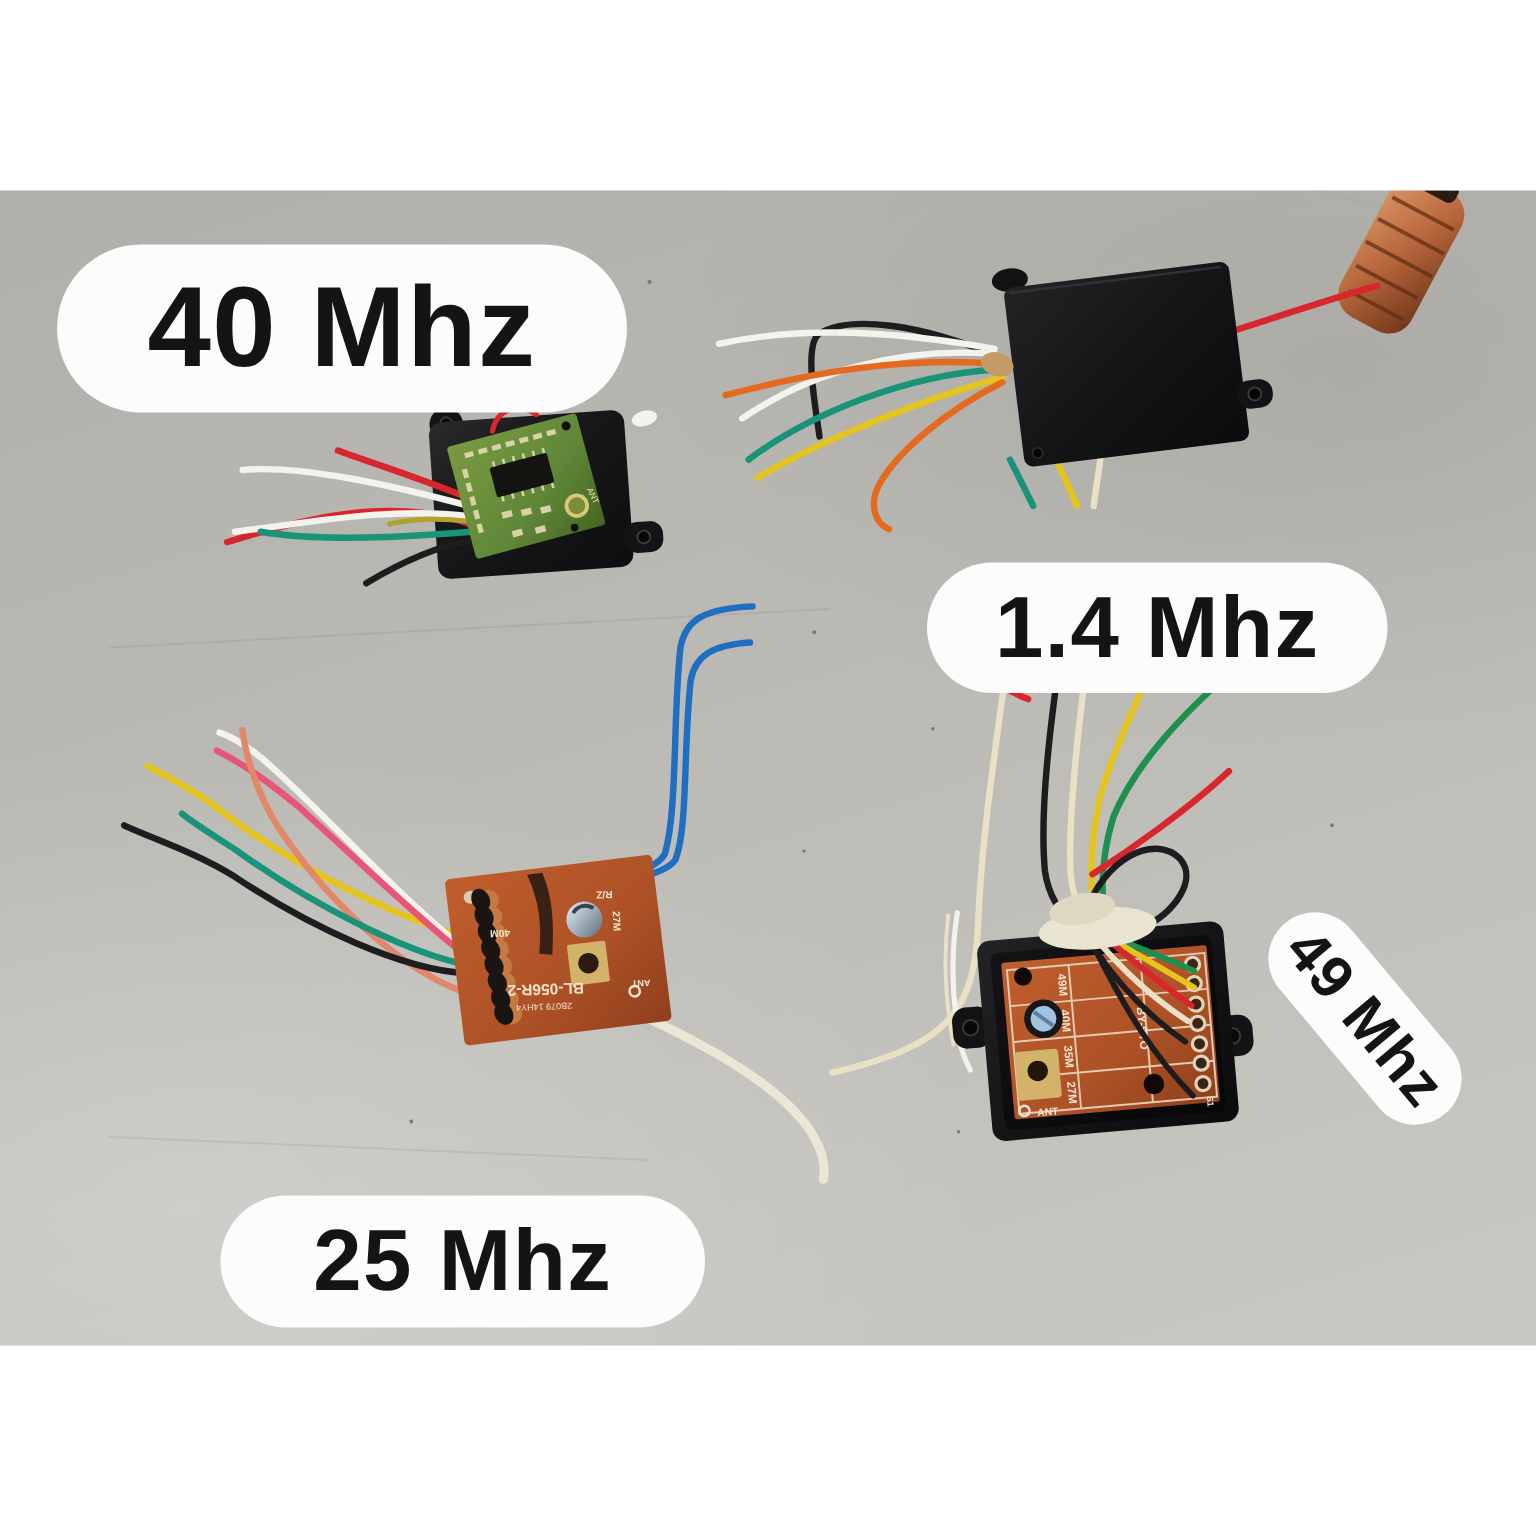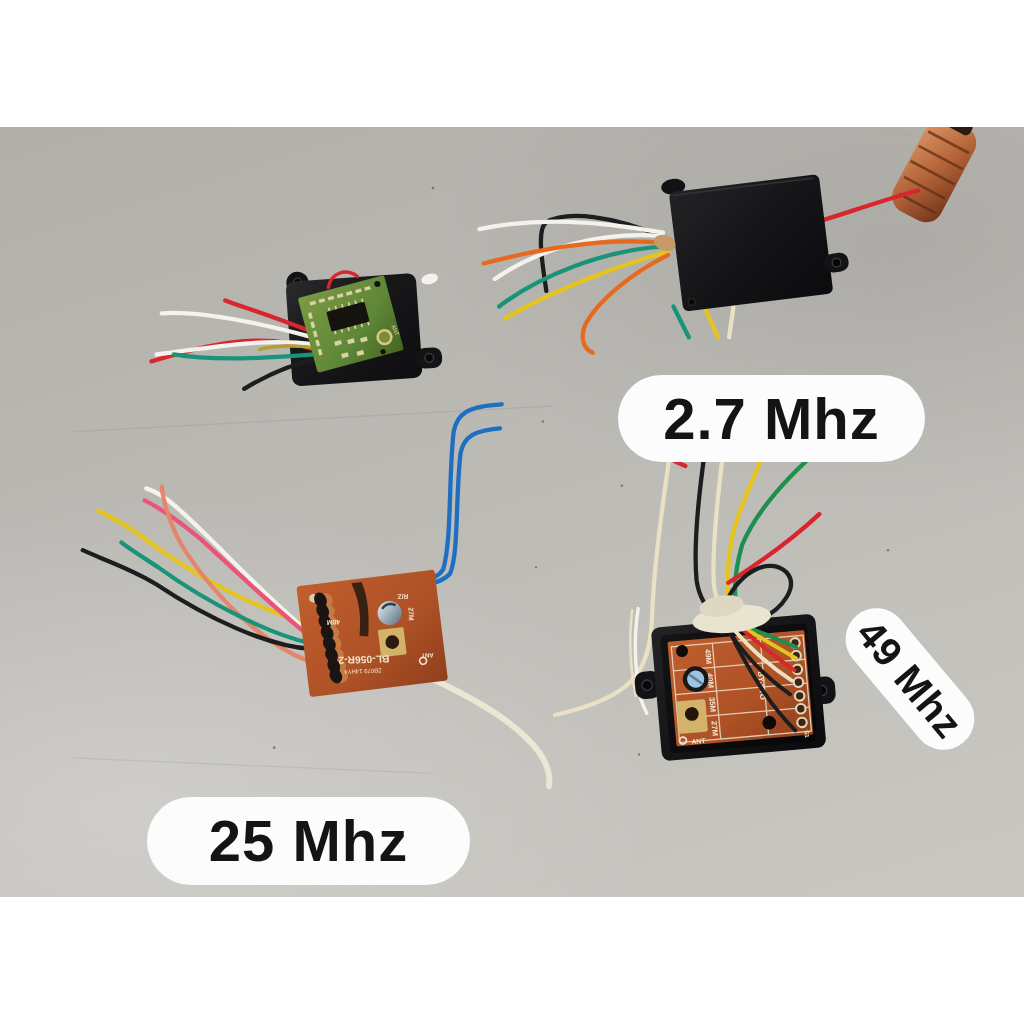--- a/index.html
+++ b/index.html
@@ -272,17 +272,18 @@
         <path d="M780,712 C800,730 820,745 841,760" stroke="#d8262c"></path>
         <path d="M770,712 C790,735 812,755 838,772" stroke="#eae0c4"></path>
         <path d="M765,715 C785,745 810,770 836,788" stroke="#1d1d1f"></path>
       </g>
       <g>
         <ellipse cx="768" cy="700" rx="46" ry="16" transform="rotate(-6 768 700)" fill="#e9e4cf"></ellipse>
         <ellipse cx="756" cy="685" rx="26" ry="12" fill="#ded8c2" transform="rotate(-10 756 685)"></ellipse>
       </g>
     </svg>
 
-    <div class="pill" id="pill-27">2.7 Mhz</div>
+    <div class="pill" id="pill-40">40 Mhz</div>
+    <div class="pill" id="pill-27">1.4 Mhz</div>
     <div class="pill" id="pill-35">25 Mhz</div>
     <div class="pill" id="pill-49">49 Mhz</div>
   </div>
 </div>
 
 </body></html>

